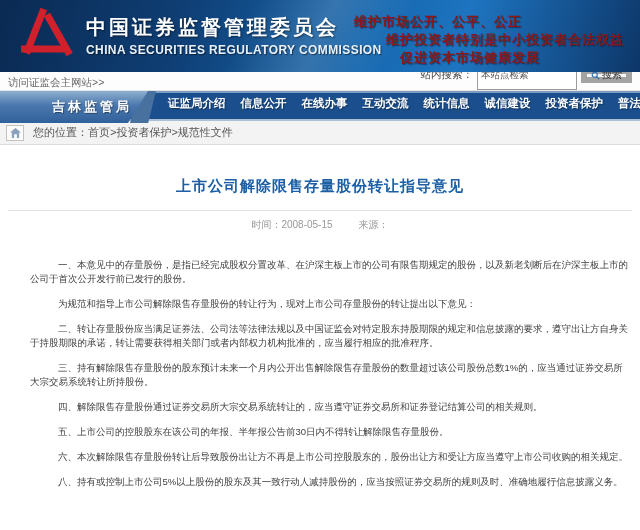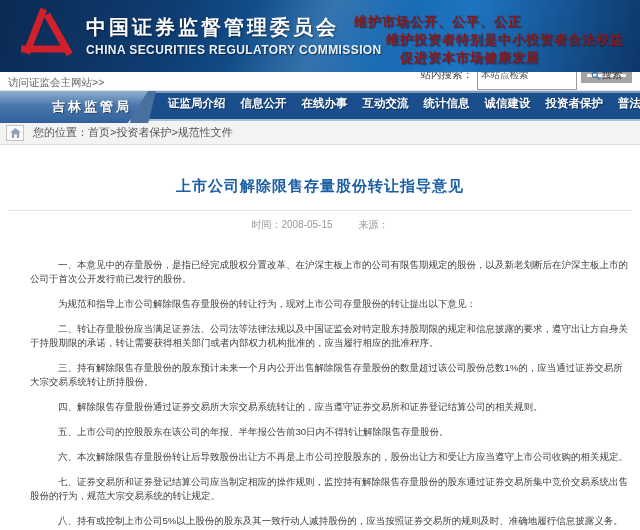--- a/index.html
+++ b/index.html
@@ -181,19 +181,18 @@
       <span>时间：</span><span>2008-05-15</span><span class="gap"></span><span>来源：</span>
     </div>
     <div class="body-text">
       <p>一、本意见中的存量股份，是指已经完成股权分置改革、在沪深主板上市的公司有限售期规定的股份，以及新老划断后在沪深主板上市的公司于首次公开发行前已发行的股份。</p>
       <p>为规范和指导上市公司解除限售存量股份的转让行为，现对上市公司存量股份的转让提出以下意见：</p>
       <p>二、转让存量股份应当满足证券法、公司法等法律法规以及中国证监会对特定股东持股期限的规定和信息披露的要求，遵守出让方自身关于持股期限的承诺，转让需要获得相关部门或者内部权力机构批准的，应当履行相应的批准程序。</p>
       <p>三、持有解除限售存量股份的股东预计未来一个月内公开出售解除限售存量股份的数量超过该公司股份总数1%的，应当通过证券交易所大宗交易系统转让所持股份。</p>
       <p>四、解除限售存量股份通过证券交易所大宗交易系统转让的，应当遵守证券交易所和证券登记结算公司的相关规则。</p>
       <p>五、上市公司的控股股东在该公司的年报、半年报公告前30日内不得转让解除限售存量股份。</p>
       <p>六、本次解除限售存量股份转让后导致股份出让方不再是上市公司控股股东的，股份出让方和受让方应当遵守上市公司收购的相关规定。</p>
-      <p>七、证券交易所和证券登记结算公司应当制定相应的操作规则，监控持有解除限售存量股份的股东通过证券交易所集中竞价交易系统出售股份的行为，规范大宗交易系统的转让规定。</p>
       <p>八、持有或控制上市公司5%以上股份的股东及其一致行动人减持股份的，应当按照证券交易所的规则及时、准确地履行信息披露义务。</p>
 
     </div>
   </div>
 
 </div>
 
 </body></html>

